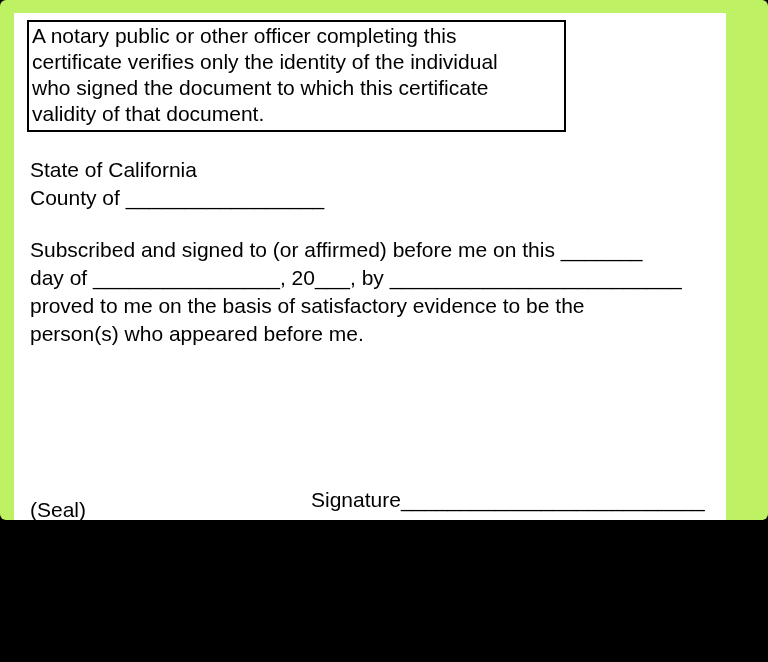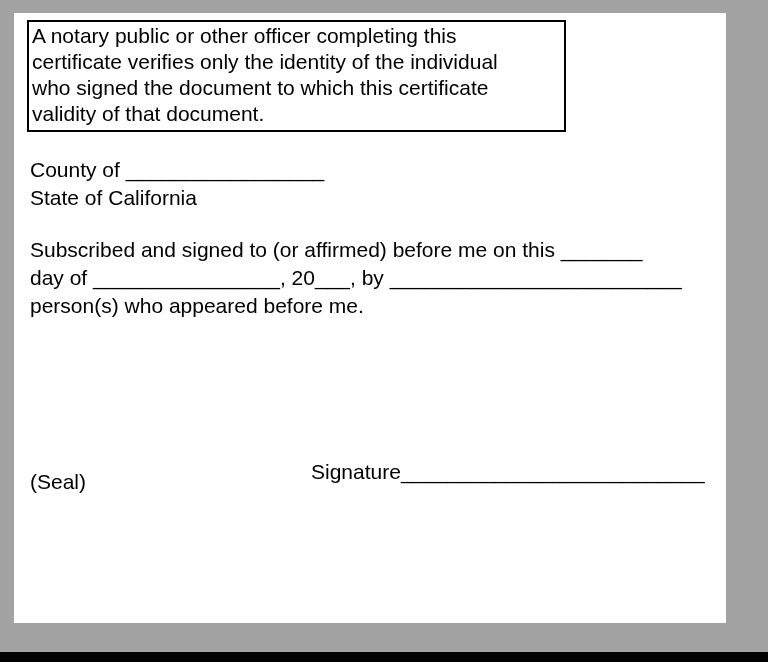--- a/index.html
+++ b/index.html
@@ -3,24 +3,25 @@
 <meta charset="utf-8">
 <style>
   html, body {
     margin: 0;
     padding: 0;
     background: #000;
   }
   .stage {
     position: relative;
     width: 768px;
-    height: 652px;
-    background: #a3a3a3;
+    height: 520px;
+    background: #bef264;
     overflow: hidden;
     font-family: "Liberation Sans", sans-serif;
+    border-radius: 6px;
   }
   .page {
     position: absolute;
     left: 14px;
     top: 13px;
     width: 712px;
     height: 610px;
     background: #ffffff;
     box-sizing: border-box;
     padding: 7px 16px 0 16px;
@@ -70,27 +71,28 @@
   <div class="page">
 
     <div class="notice-box">
       <div class="line">A notary public or other officer completing this</div>
       <div class="line">certificate verifies only the identity of the individual</div>
       <div class="line">who signed the document to which this certificate</div>
       <div class="line">validity of that document.</div>
     </div>
 
     <div class="venue">
+      <div class="line">State of California</div>
       <div class="line">County of _________________</div>
-      <div class="line">State of California</div>
     </div>
 
     <div class="statement">
       <div class="line">Subscribed and signed to (or affirmed) before me on this _______</div>
       <div class="line">day of ________________, 20___, by _________________________</div>
+      <div class="line">proved to me on the basis of satisfactory evidence to be the</div>
       <div class="line">person(s) who appeared before me.</div>
     </div>
 
     <div class="closing-row">
       <span class="seal">(Seal)</span>
       <span class="signature"><span>Signature</span><span>__________________________</span></span>
     </div>
 
   </div>
 </div>

